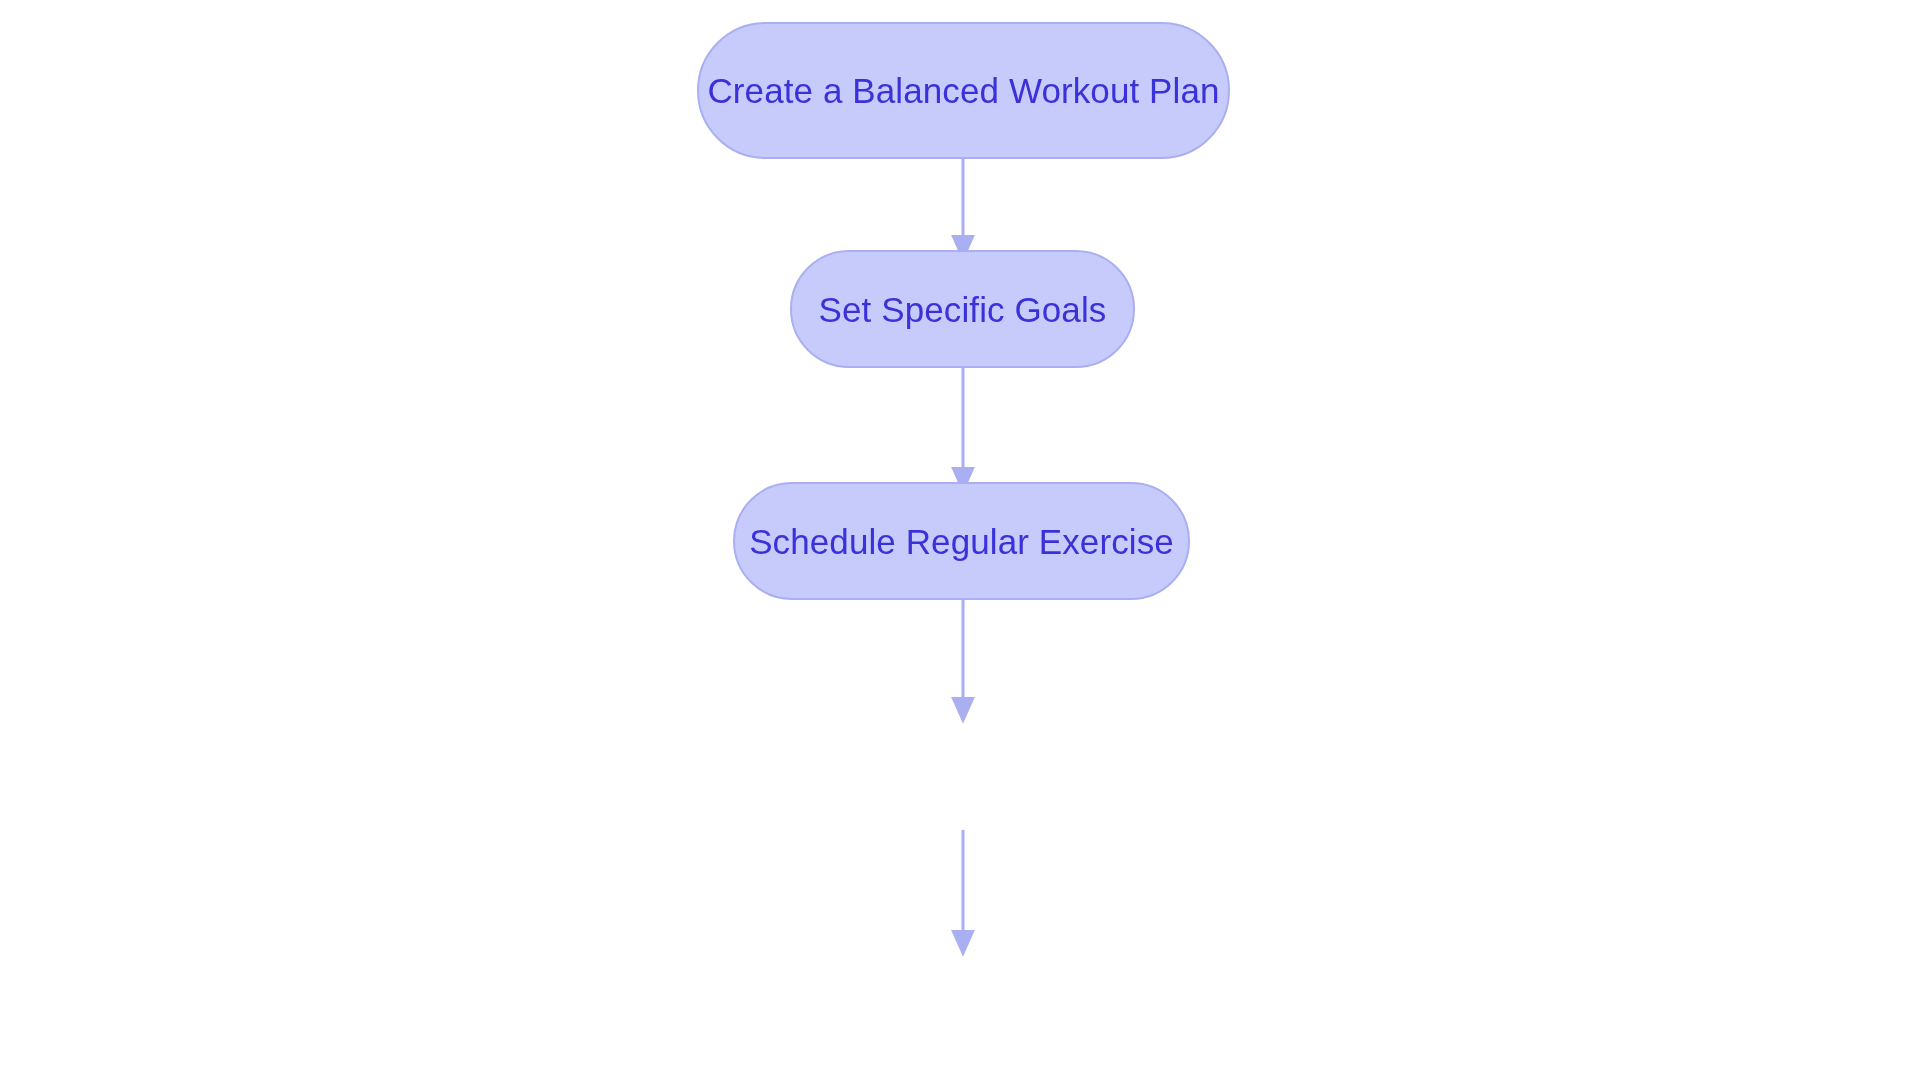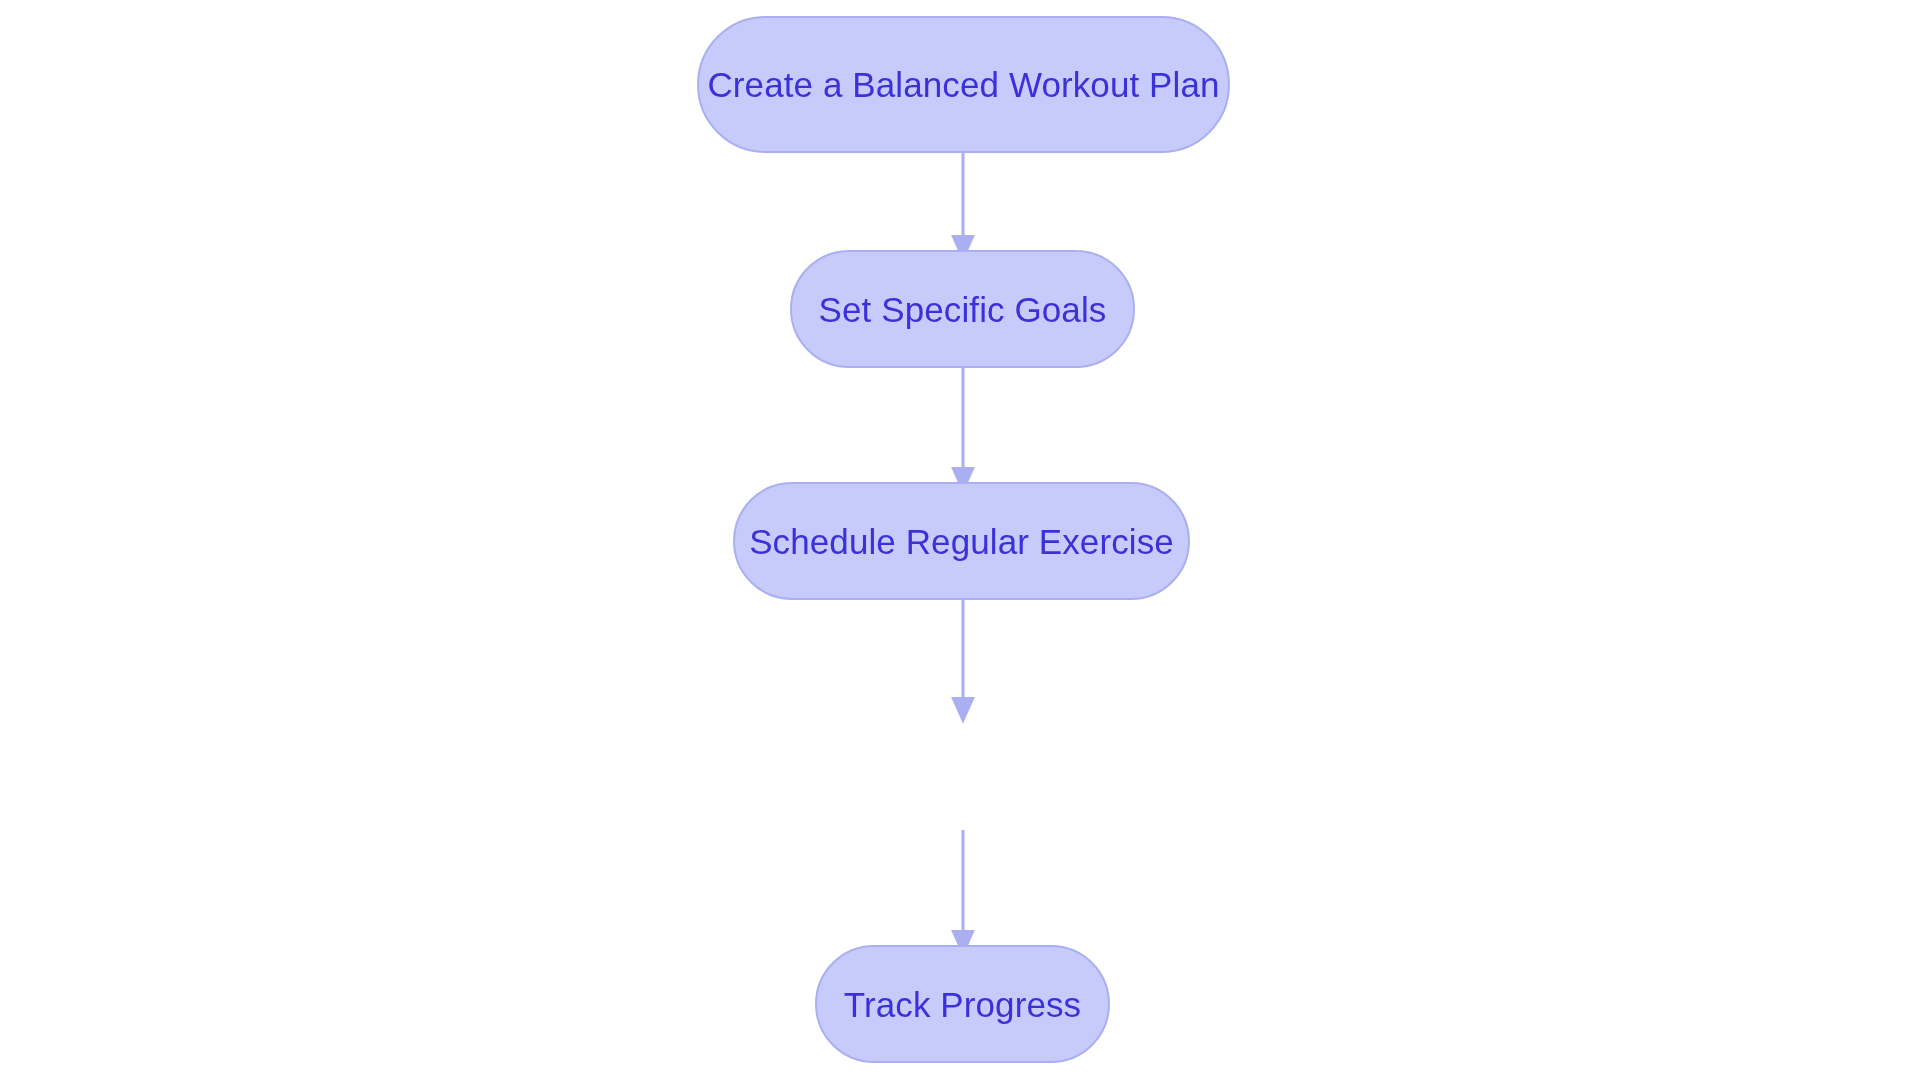--- a/index.html
+++ b/index.html
@@ -63,30 +63,27 @@
 
     <line x1="963" y1="142" x2="963" y2="236" stroke="#a9aff0" stroke-width="3" marker-end="url(#arrowhead)"></line>
 
     <line x1="963" y1="368" x2="963" y2="468" stroke="#a9aff0" stroke-width="3" marker-end="url(#arrowhead)"></line>
 
     <line x1="963" y1="600" x2="963" y2="698" stroke="#a9aff0" stroke-width="3" marker-end="url(#arrowhead)"></line>
 
     <line x1="963" y1="830" x2="963" y2="931" stroke="#a9aff0" stroke-width="3" marker-end="url(#arrowhead)"></line>
   </svg>
 
-  <div class="node" id="node-n1" style="left:697px; top:16px; width:533px; height:137px;">
+  <div class="node" id="node-n1" style="left:697px; top:22px; width:533px; height:137px;">
     <span class="node-label">Create a Balanced Workout Plan</span>
   </div>
 
   <div class="node" id="node-n2" style="left:790px; top:250px; width:345px; height:118px;">
     <span class="node-label">Set Specific Goals</span>
   </div>
 
   <div class="node" id="node-n3" style="left:733px; top:482px; width:457px; height:118px;">
     <span class="node-label">Schedule Regular Exercise</span>
   </div>
 
 
-  <div class="node" id="node-n5" style="left:815px; top:945px; width:295px; height:118px;">
-    <span class="node-label">Track Progress</span>
-  </div>
 
 </div>
 
 </body></html>

